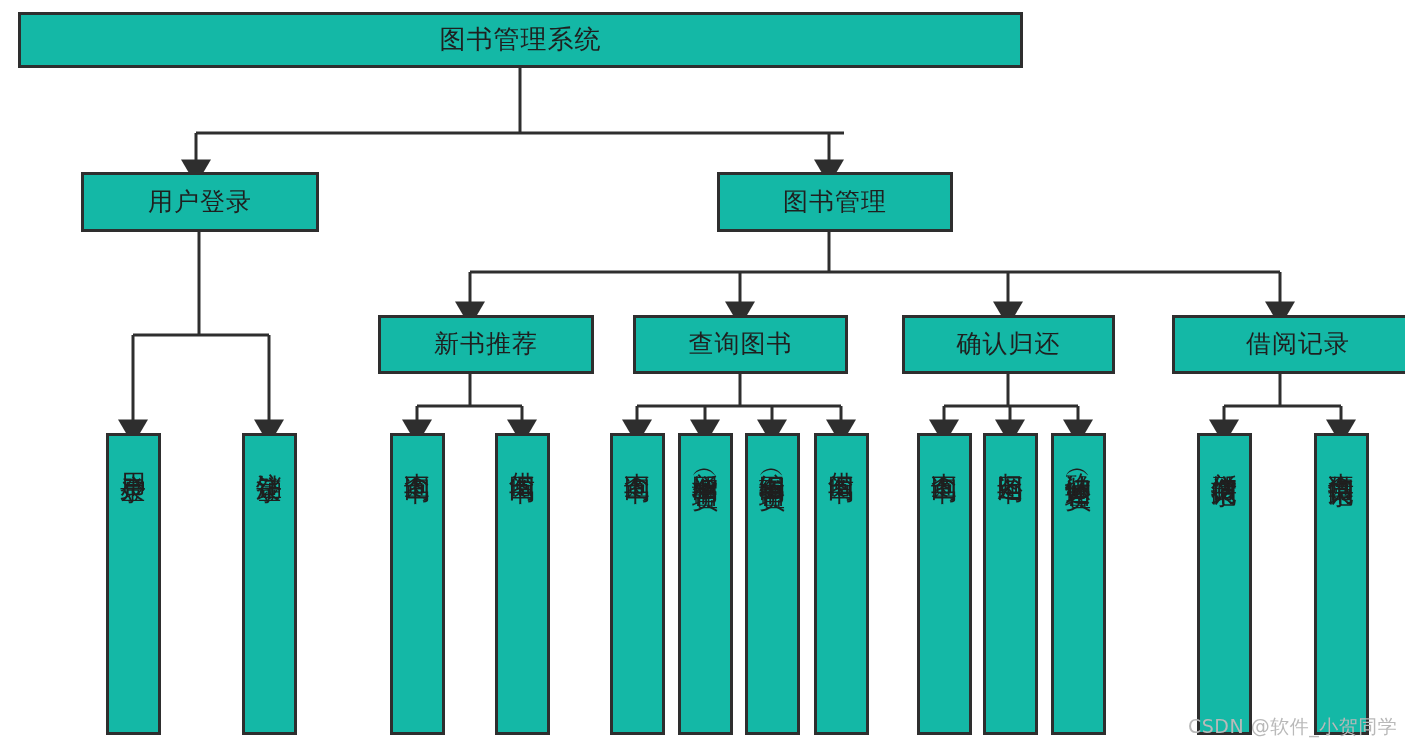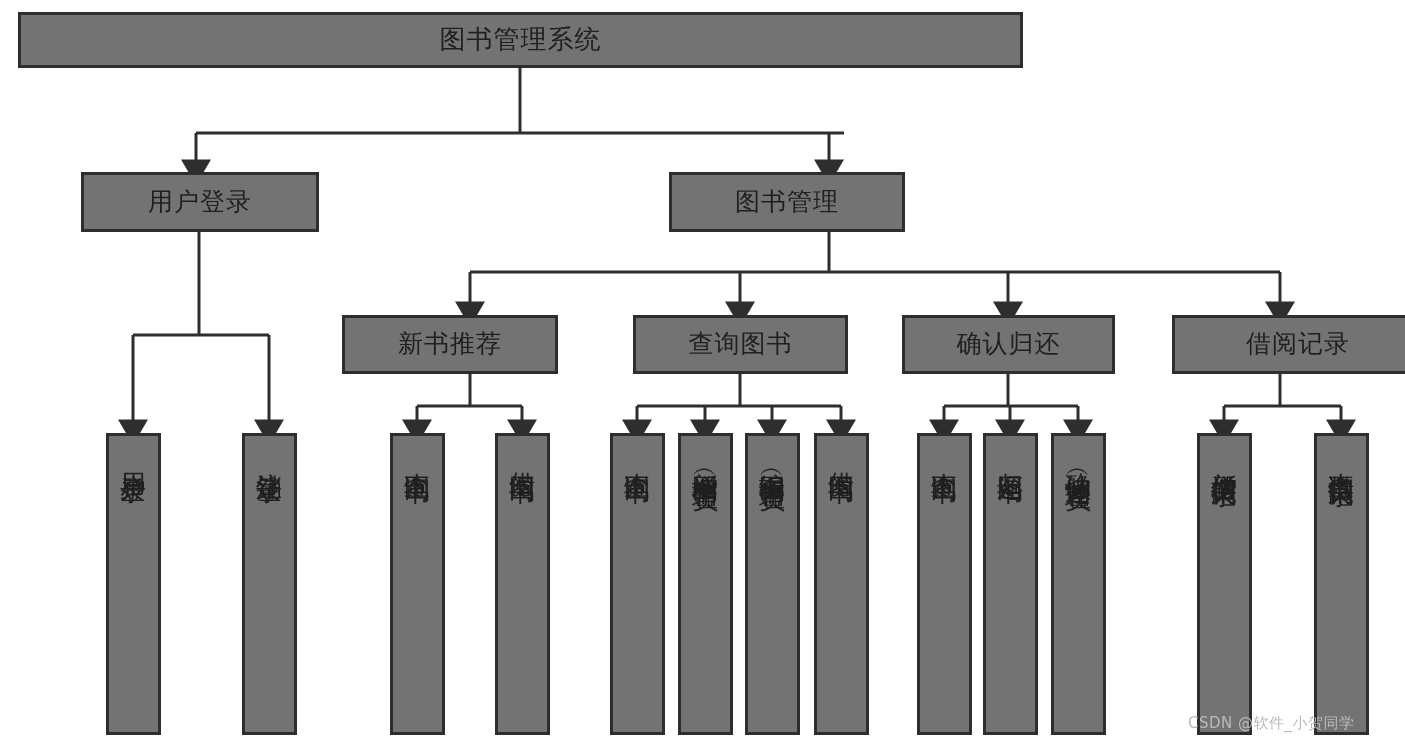--- a/index.html
+++ b/index.html
@@ -24,21 +24,21 @@
     left: 0;
     top: 0;
     width: 1405px;
     height: 747px;
     pointer-events: none;
   }
   .node {
     position: absolute;
     box-sizing: border-box;
     border: 3px solid #2e2e2e;
-    background: #737373;
+    background: #14b8a6;
     display: flex;
     align-items: center;
     justify-content: center;
     text-align: right;
   }
   .node .label {
     display: block;
     line-height: 1.15;
     color: #1f1f1f;
     white-space: pre;
@@ -59,21 +59,21 @@
     line-height: 1.08;
     letter-spacing: 2px;
   }
   .node.title .label {
     font-size: 26px;
   }
   #watermark {
     position: absolute;
     left: 1188px;
     top: 714px;
-    font-size: 15px;
+    font-size: 19px;
     color: #b9b9b9;
     letter-spacing: 0.5px;
     white-space: nowrap;
     font-family: "DejaVu Sans", "Liberation Sans", sans-serif;
   }
 </style>
 </head>
 <body>
 
 <div id="canvas">
@@ -129,25 +129,25 @@
   </svg>
 
   <div class="node horiz title" style="left:18px; top:12px; width:1005px; height:56px;">
     <span class="label">图书管理系统</span>
   </div>
 
   <div class="node horiz" style="left:81px; top:172px; width:238px; height:60px;">
     <span class="label">用户登录</span>
   </div>
 
-  <div class="node horiz" style="left:669px; top:172px; width:236px; height:60px;">
+  <div class="node horiz" style="left:717px; top:172px; width:236px; height:60px;">
     <span class="label">图书管理</span>
   </div>
 
-  <div class="node horiz" style="left:342px; top:315px; width:216px; height:59px;">
+  <div class="node horiz" style="left:378px; top:315px; width:216px; height:59px;">
     <span class="label">新书推荐</span>
   </div>
 
   <div class="node horiz" style="left:633px; top:315px; width:215px; height:59px;">
     <span class="label">查询图书</span>
   </div>
 
   <div class="node horiz" style="left:902px; top:315px; width:213px; height:59px;">
     <span class="label">确认归还</span>
   </div>

